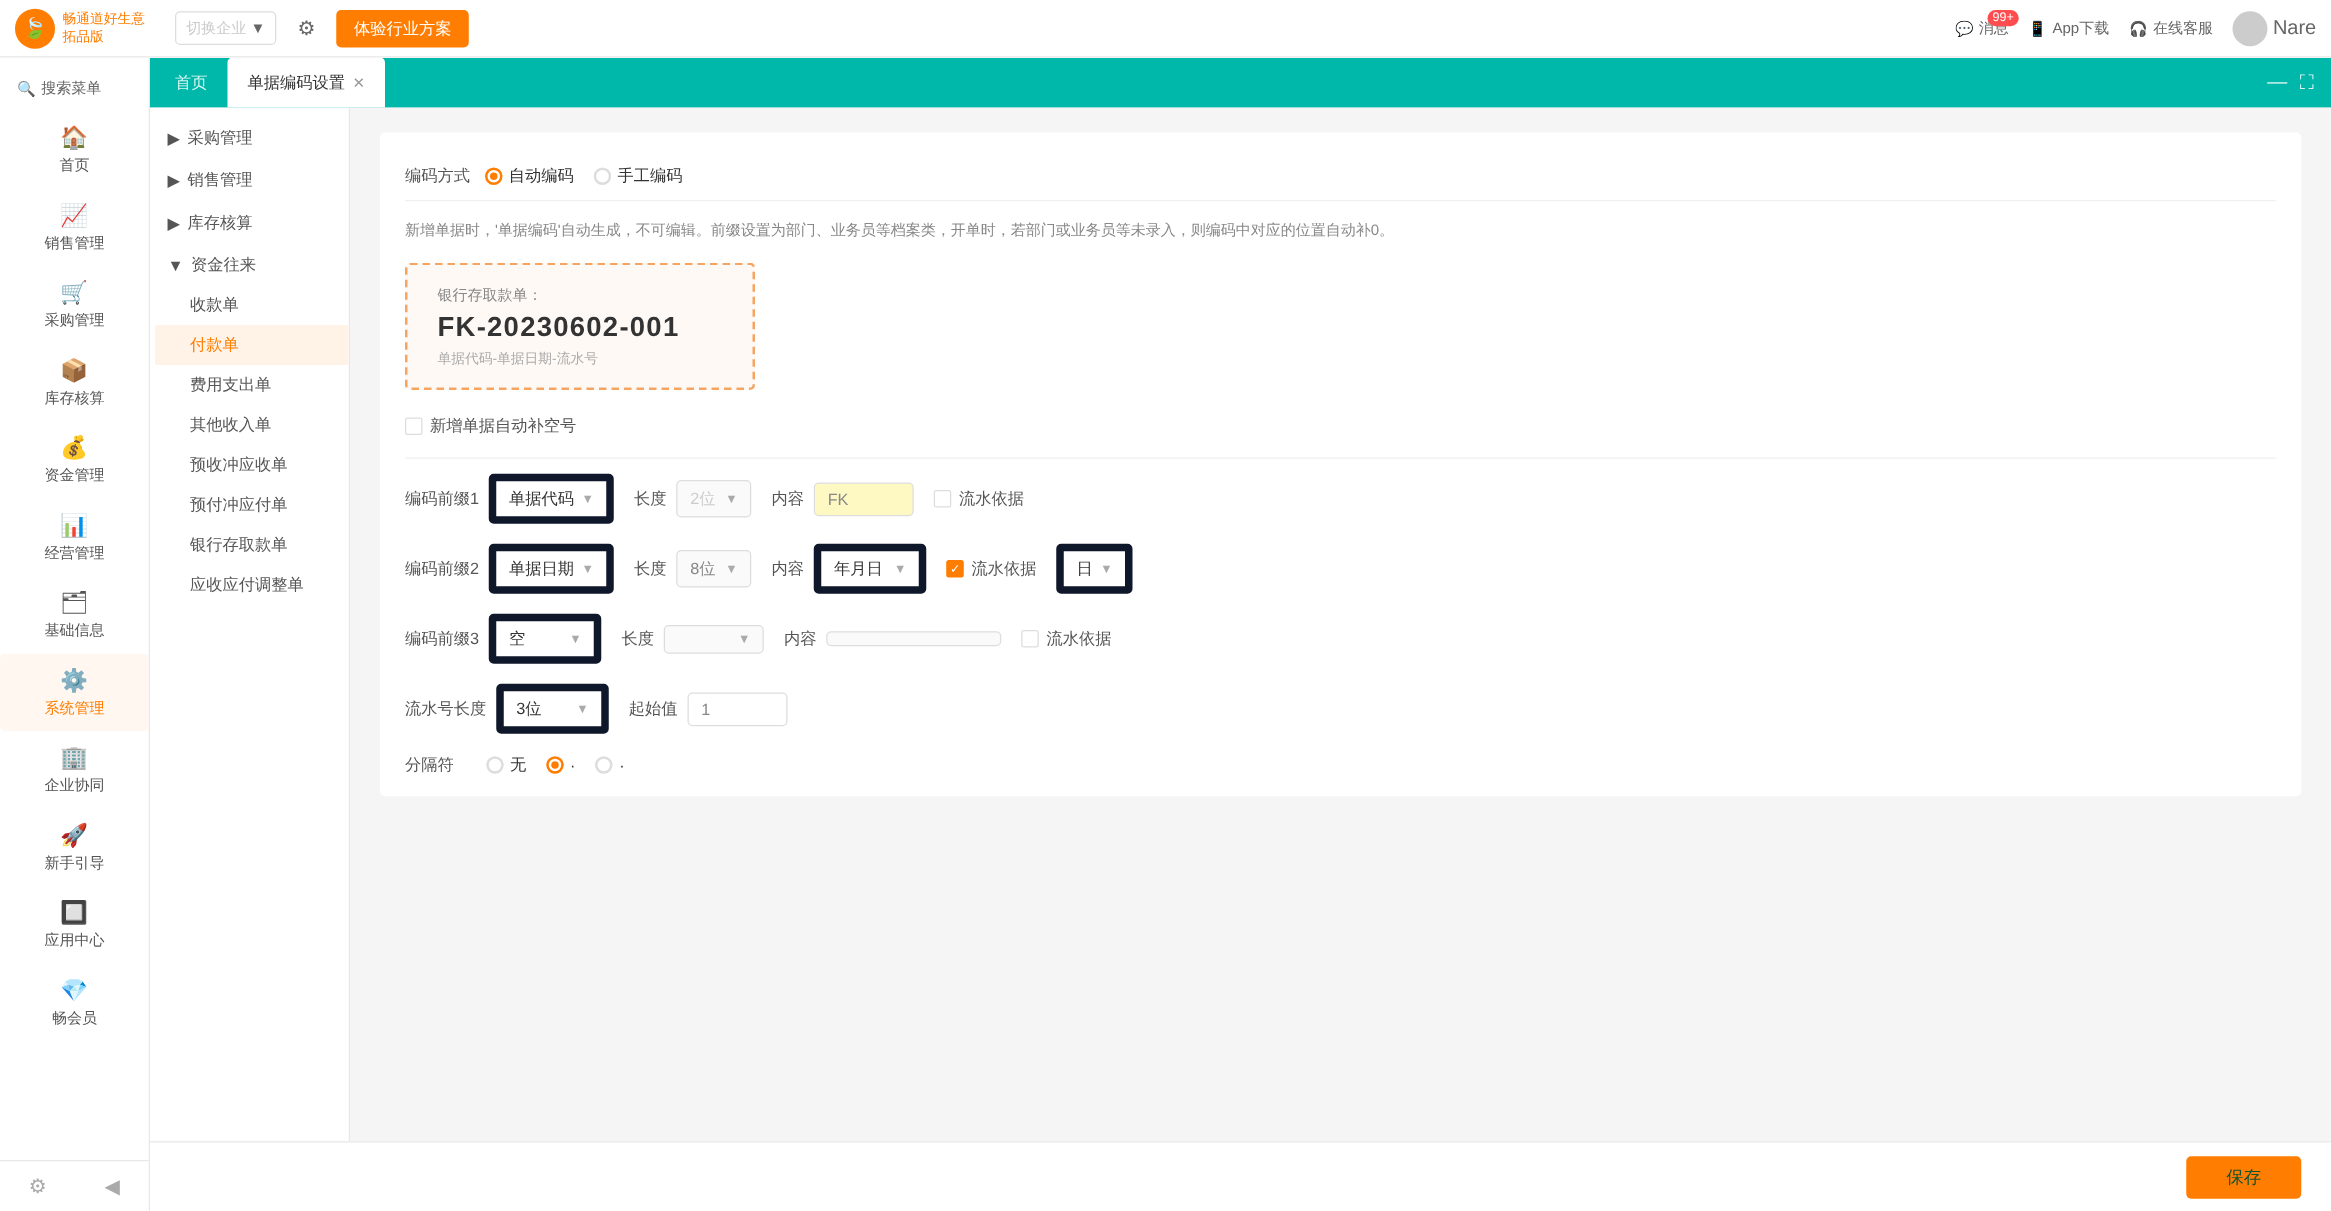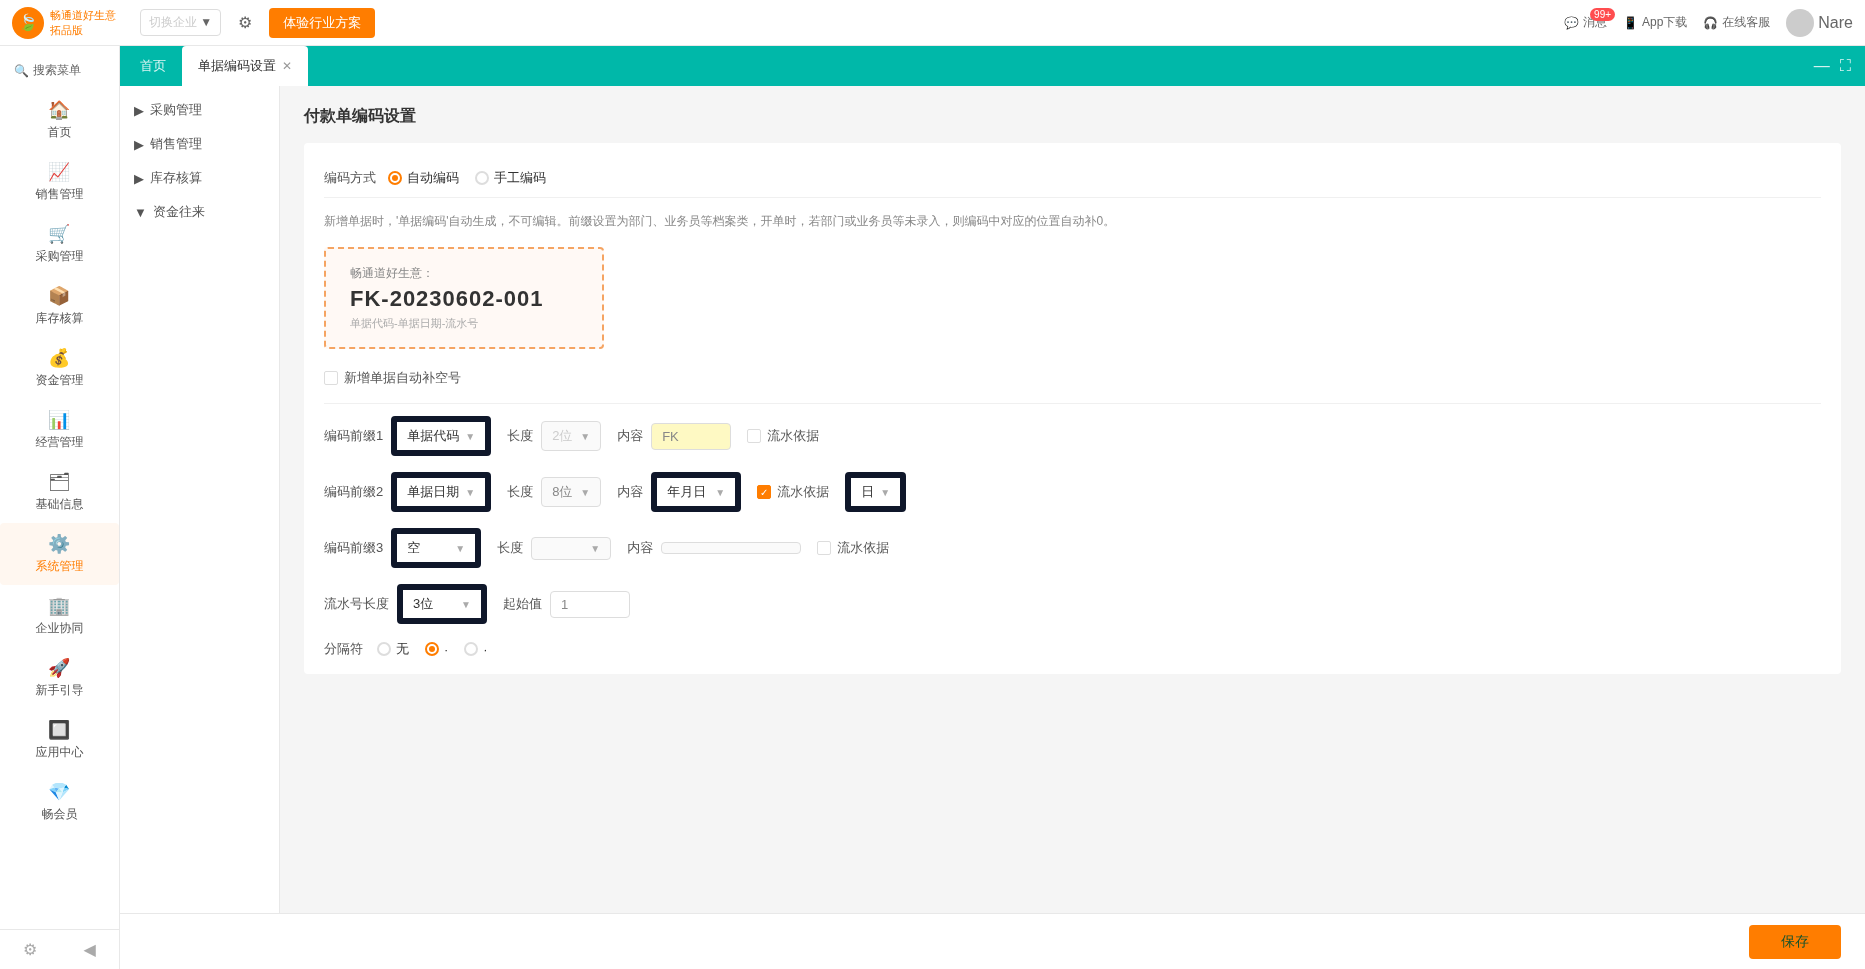--- a/index.html
+++ b/index.html
@@ -447,21 +447,21 @@
       align-items: center;
       gap: 6px;
       font-size: 13px;
       color: #555;
     }
 
     
     .separator-row {
       display: flex;
       align-items: center;
-      gap: 14px;
+      gap: 26px;
       margin-top: 8px;
     }
     .sep-label {
       font-size: 13px;
       color: #555;
     }
 
     
     .bottom-bar {
       position: fixed;
@@ -635,25 +635,34 @@
             <span>▶</span>
             <span>库存核算</span>
           </div>
         </div>
 
         <div class="nav-group">
           <div class="nav-group-header">
             <span>▼</span>
             <span>资金往来</span>
           </div>
+          <div class="nav-children">
+            <div class="nav-child-item">收款单</div>
+            <div class="nav-child-item active">付款单</div>
+            <div class="nav-child-item">费用支出单</div>
+            <div class="nav-child-item">其他收入单</div>
+            <div class="nav-child-item">预收冲应收单</div>
+            <div class="nav-child-item">预付冲应付单</div>
+            <div class="nav-child-item">银行存取款单</div>
+            <div class="nav-child-item">应收应付调整单</div>
+          </div>
         </div>
       </div>
 
       <div class="page-body" style="padding-bottom: 70px;">
-        <div class="page-title">付款单编码设置</div>
 
         <div class="section-card">
           
           <div class="encoding-method">
             <span class="encoding-label">编码方式</span>
             <div class="radio-group">
               <label class="radio-item">
                 <div class="radio-dot checked">
                     <span></span>
                   </div>
@@ -664,21 +673,21 @@
                 <span>手工编码</span>
               </label>
             </div>
           </div>
 
           
           <div class="info-text">新增单据时，'单据编码'自动生成，不可编辑。前缀设置为部门、业务员等档案类，开单时，若部门或业务员等未录入，则编码中对应的位置自动补0。</div>
 
           
           <div class="preview-box">
-            <div class="preview-label">畅通道好生意：</div>
+            <div class="preview-label">银行存取款单：</div>
             <div class="preview-code">FK-20230602-001</div>
             <div class="preview-desc">单据代码-单据日期-流水号</div>
           </div>
 
           
           <div class="checkbox-item">
             <div class="checkbox-box"></div>
             <span>新增单据自动补空号</span>
           </div>
 

